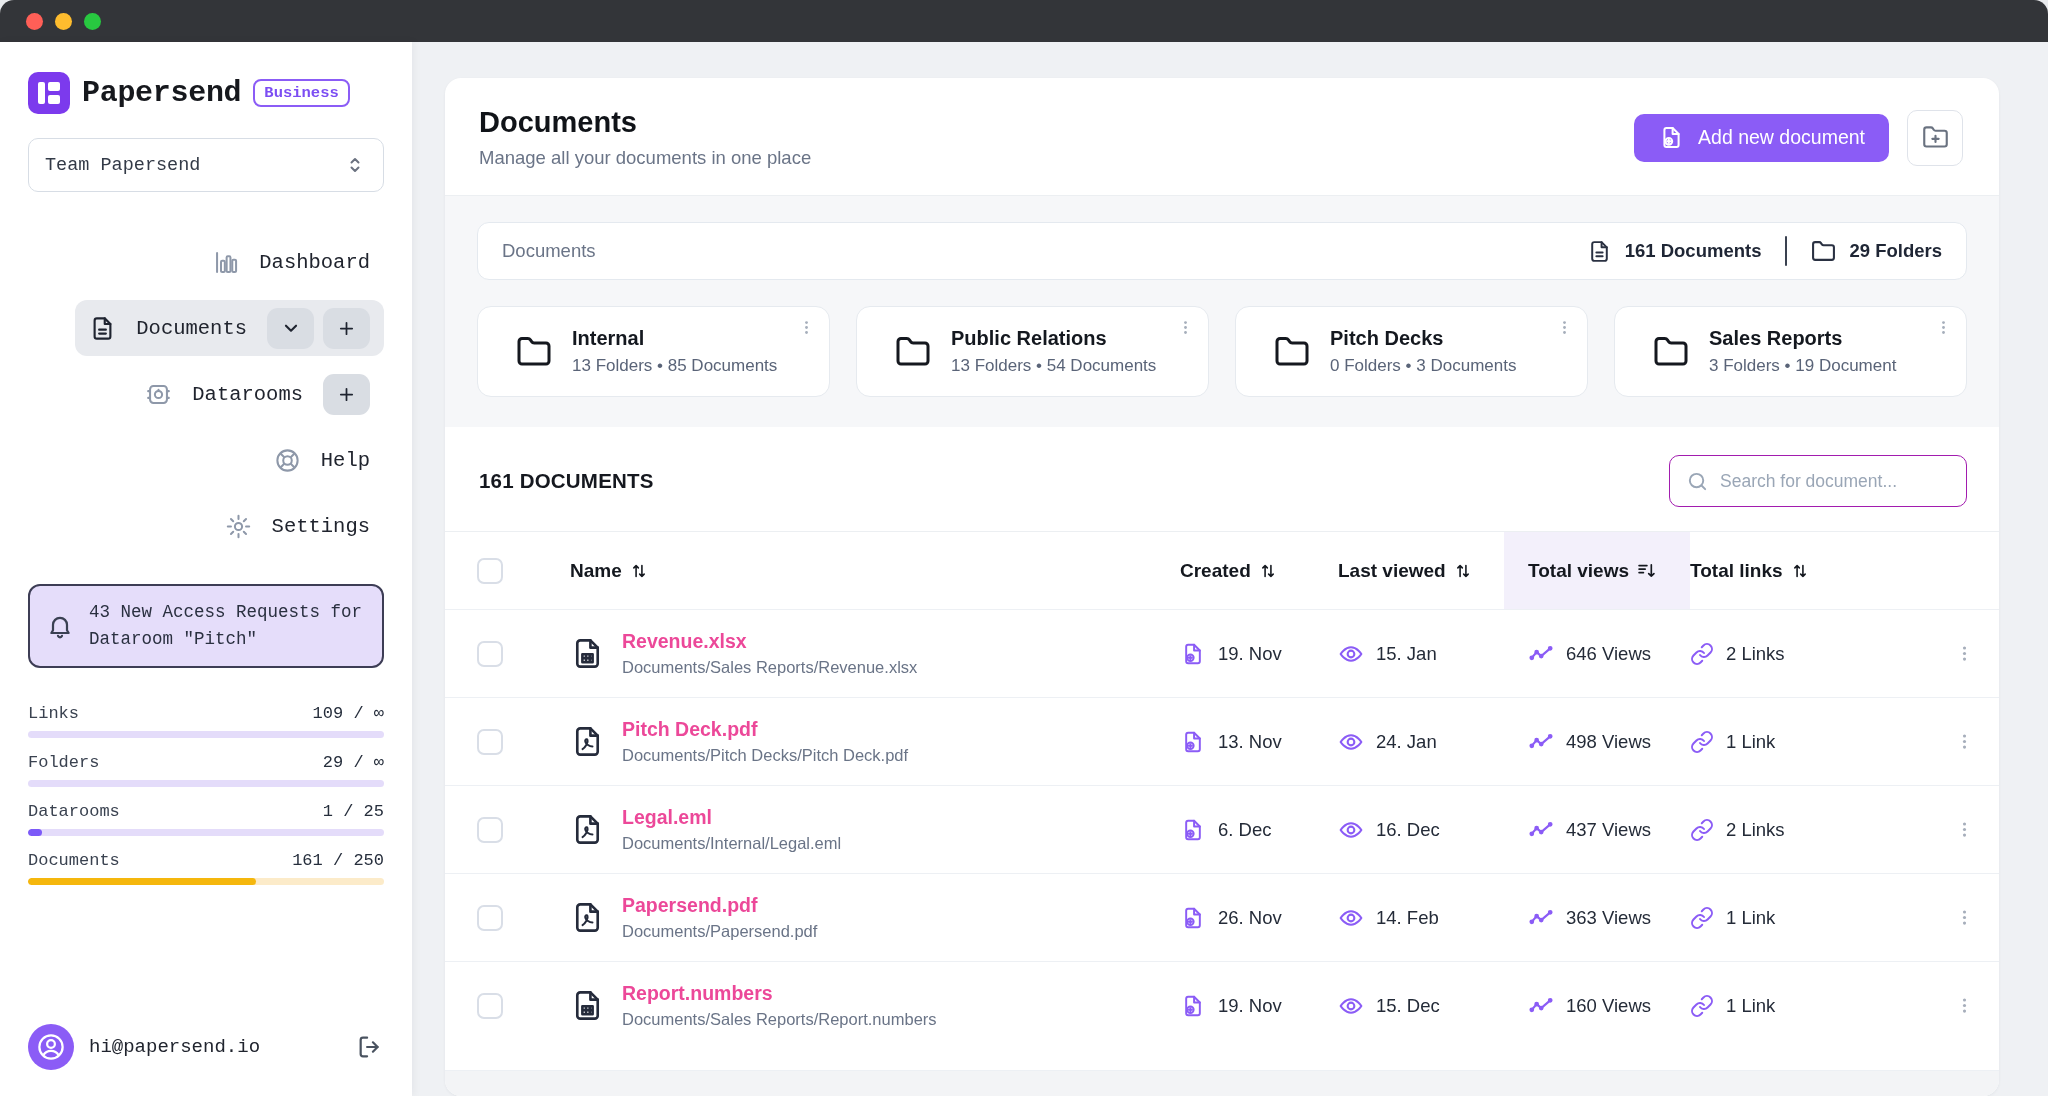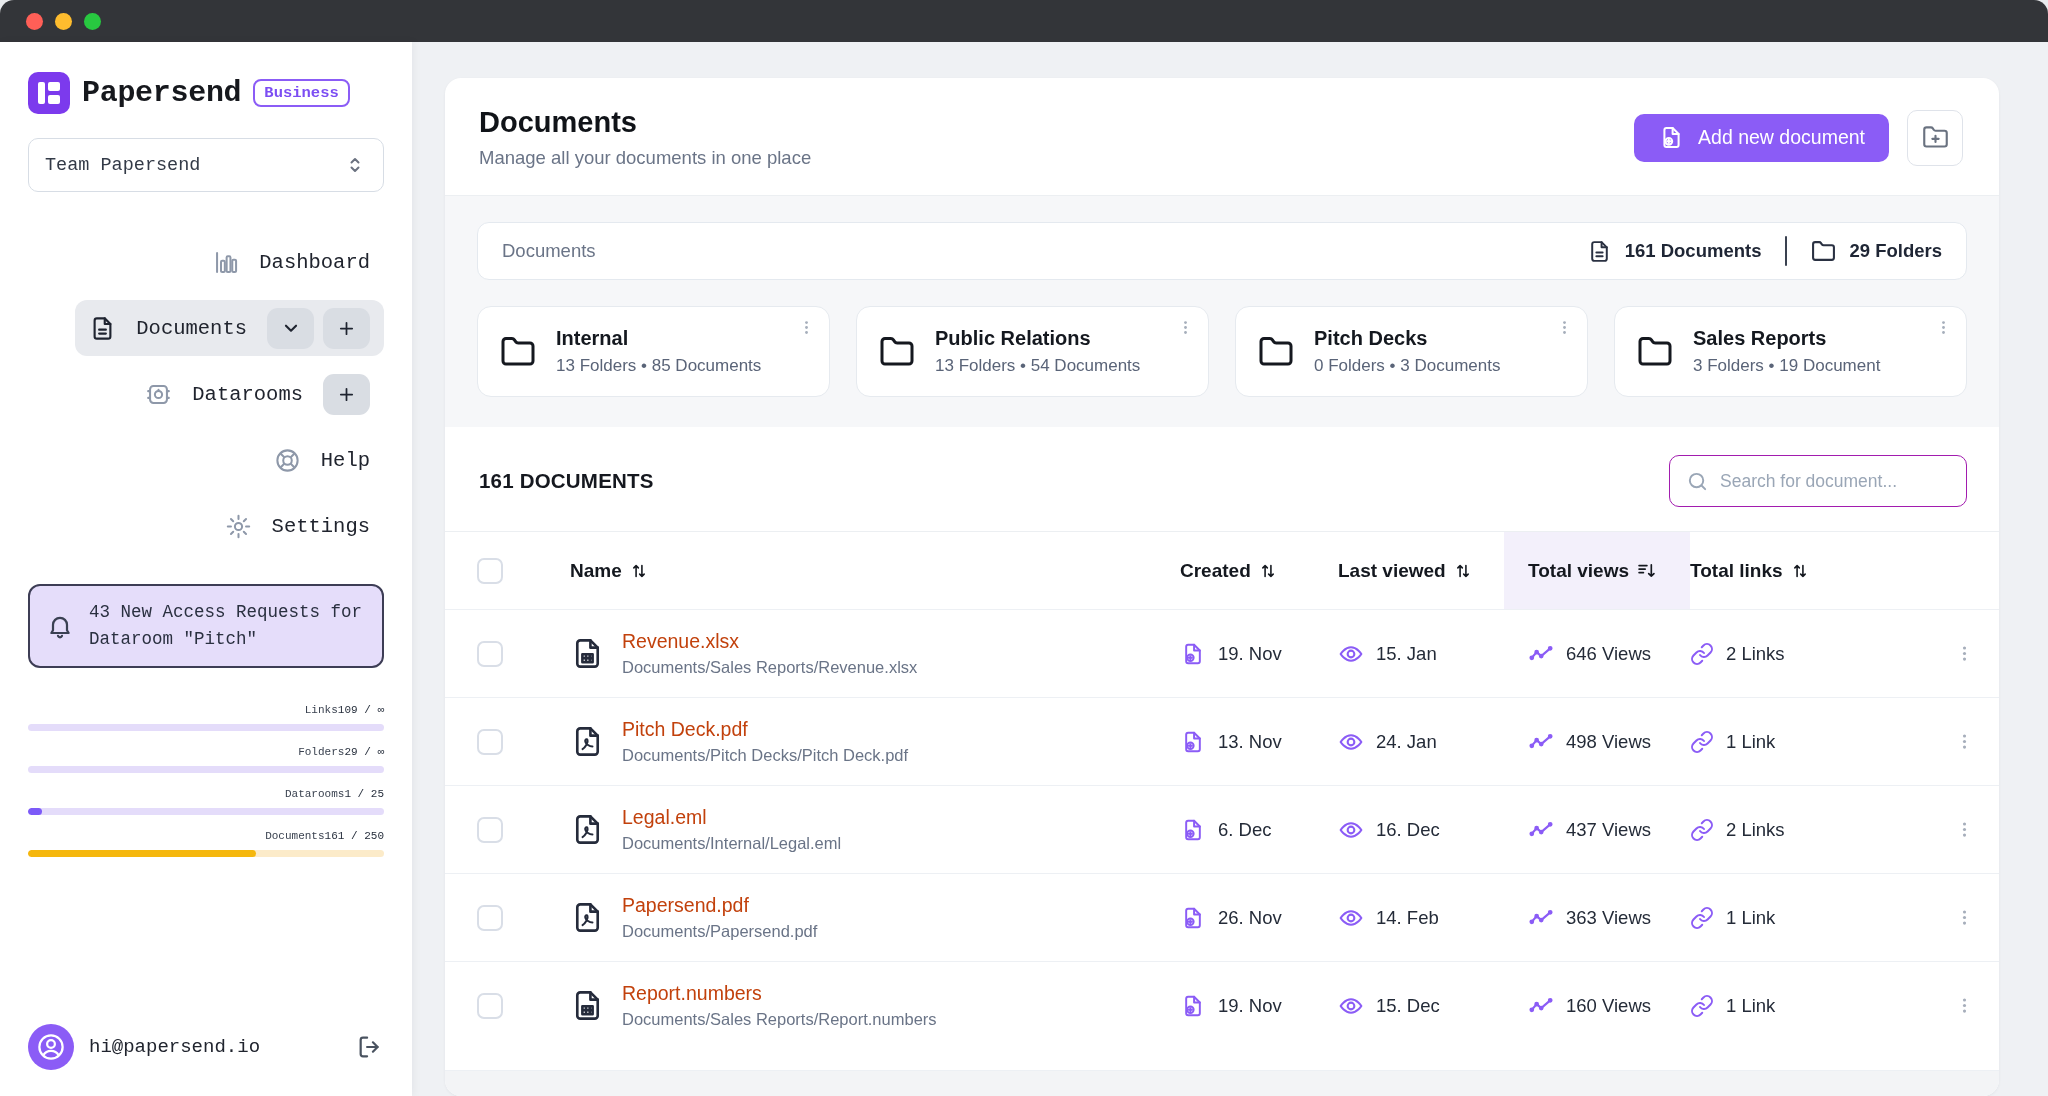--- a/index.html
+++ b/index.html
@@ -33,21 +33,21 @@
   .nav-item.active { background:#E8EAEE; }
   .nav-item .nicon { color:#8E98A9; display:flex; }
   .nav-item.active .nicon { color:#1F2430; }
   .nav-actions { margin-left:auto; display:flex; gap:9px; }
   .pill { width:47px; height:41px; background:#D9DDE3; border-radius:11px; display:flex; align-items:center; justify-content:center; color:#1F2430; cursor:pointer; }
   .notices { margin-top:30px; display:flex; flex-direction:column; gap:18px; }
   .notice { background:#E5DDFA; border:2px solid #3D3D55; border-radius:12px; padding:13px 16px; display:flex; align-items:center; gap:15px; color:#2A3040; font-size:17.5px; font-weight:500; line-height:1.55; cursor:pointer; }
   .notice svg { flex-shrink:0; color:#3A4052; }
   .usage { margin-top:36px; }
   .usage-row { margin-bottom:15px; }
-  .usage-top { display:flex; justify-content:flex-end; font-size:11px; color:#3A4250; }
+  .usage-top { display:flex; justify-content:space-between; font-size:17px; color:#3A4250; }
   .usage-top .uval { color:#262e3c; }
   .track { margin-top:8px; height:7px; border-radius:4px; background:#E4DCFA; overflow:hidden; }
   .track.amber { background:#FCEBC9; }
   .fill { height:100%; border-radius:4px; }
   .fill.purple { background:#7C5AF8; }
   .fill.amber { background:#F5B70D; }
   .user-row { margin-top:auto; display:flex; align-items:center; gap:15px; }
   .avatar { width:46px; height:46px; border-radius:50%; background:#8B5CF6; display:flex; align-items:center; justify-content:center; color:#fff; flex-shrink:0; }
   .user-email { font-size:19px; color:#20242e; }
   .logout { margin-left:auto; color:#4A5360; cursor:pointer; display:flex; }
@@ -61,21 +61,21 @@
   .btn-primary { background:#8B5CF6; color:#fff; border:none; height:48px; border-radius:10px; padding:0 24px; font-size:19.5px; font-weight:500; font-family:inherit; display:flex; align-items:center; gap:13px; cursor:pointer; }
   .btn-icon { width:56px; height:56px; border-radius:10px; border:1px solid #DFE3EA; background:#fff; color:#6A7280; display:flex; align-items:center; justify-content:center; cursor:pointer; }
   .band { background:#F6F7F9; border-top:1px solid #ECEFF2; padding:26px 32px 30px 32px; }
   .crumb-bar { background:#fff; border:1px solid #E4E9EF; border-radius:12px; height:58px; display:flex; align-items:center; padding:0 24px; }
   .crumb-current { font-size:18.5px; color:#6A7487; cursor:pointer; }
   .crumb-stats { margin-left:auto; display:flex; align-items:center; gap:24px; }
   .stat { display:flex; align-items:center; gap:13px; font-size:18.5px; font-weight:600; color:#1F2635; }
   .stat svg { color:#2A3142; }
   .stat-divider { width:2px; height:30px; background:#3A4150; border-radius:1px; }
   .folder-grid { margin-top:26px; display:grid; grid-template-columns:repeat(4,1fr); gap:26px; }
-  .folder-card { background:#fff; border:1px solid #E6EAEF; border-radius:14px; padding:20px 22px; display:flex; align-items:center; gap:20px; position:relative; cursor:pointer; }
+  .folder-card { background:#fff; border:1px solid #E6EAEF; border-radius:14px; padding:20px 38px; display:flex; align-items:center; gap:20px; position:relative; cursor:pointer; }
   .folder-card .ficon { color:#15181F; display:flex; flex-shrink:0; }
   .folder-name { font-size:20px; font-weight:600; color:#14181f; }
   .folder-meta { margin-top:6px; font-size:17px; color:#5A6478; }
   .kebab { position:absolute; top:12px; right:14px; color:#A6AEBB; cursor:pointer; display:flex; }
   
   .tablewrap { flex:1; display:flex; flex-direction:column; min-height:0; }
   .table-top { padding:28px 32px 24px 34px; display:flex; align-items:center; justify-content:space-between; }
   .table-title { font-size:20.5px; font-weight:700; color:#15181f; letter-spacing:.2px; }
   .search { width:298px; height:52px; border:1px solid #a21caf; border-radius:10px; display:flex; align-items:center; gap:11px; padding:0 16px; background:#fff; }
   .search svg { color:#9AA6B6; flex-shrink:0; }
@@ -83,21 +83,21 @@
   .search input::placeholder { color:#9AA6B6; }
   .tgrid { display:grid; grid-template-columns:90px 645px 158px 166px 186px 240px auto; align-items:center; }
   .thead { height:78px; border-top:1px solid #ECEFF2; font-size:19px; font-weight:600; color:#14181f; }
   .thead .hcell { display:flex; align-items:center; gap:7px; }
   .thead .col-views { background:#F3F0FB; height:100%; padding-left:24px; }
   .cb { width:26px; height:26px; margin-left:32px; border:2px solid #D9DEE7; border-radius:7px; background:#fff; cursor:pointer; }
   .trow { height:88px; border-top:1px solid #EDF0F4; }
   .name-cell { display:flex; align-items:center; gap:17px; padding-left:35px; }
   .thead .name-cell { padding-left:35px; }
   .file-icon { color:#252B3B; display:flex; flex-shrink:0; }
-  .doc-name { font-size:19.5px; font-weight:400; color:#c2410c; }
+  .doc-name { font-size:19.5px; font-weight:700; color:#ec4899; }
   .doc-path { margin-top:5px; font-size:16.5px; color:#6A7487; }
   .meta-cell { display:flex; align-items:center; gap:12px; font-size:18.5px; color:#242B38; }
   .meta-cell svg { color:#8B5CF6; flex-shrink:0; }
   .views-cell { padding-left:24px; }
   .row-kebab { color:#A6AEBB; cursor:pointer; display:flex; justify-content:center; }
   .tfoot-strip { height:26px; background:#F3F4F6; border-top:1px solid #EDF0F4; margin-top:auto; }
   .hidden-defs { position:absolute; width:0; height:0; overflow:hidden; }
 </style>
 </head>
 <body>

